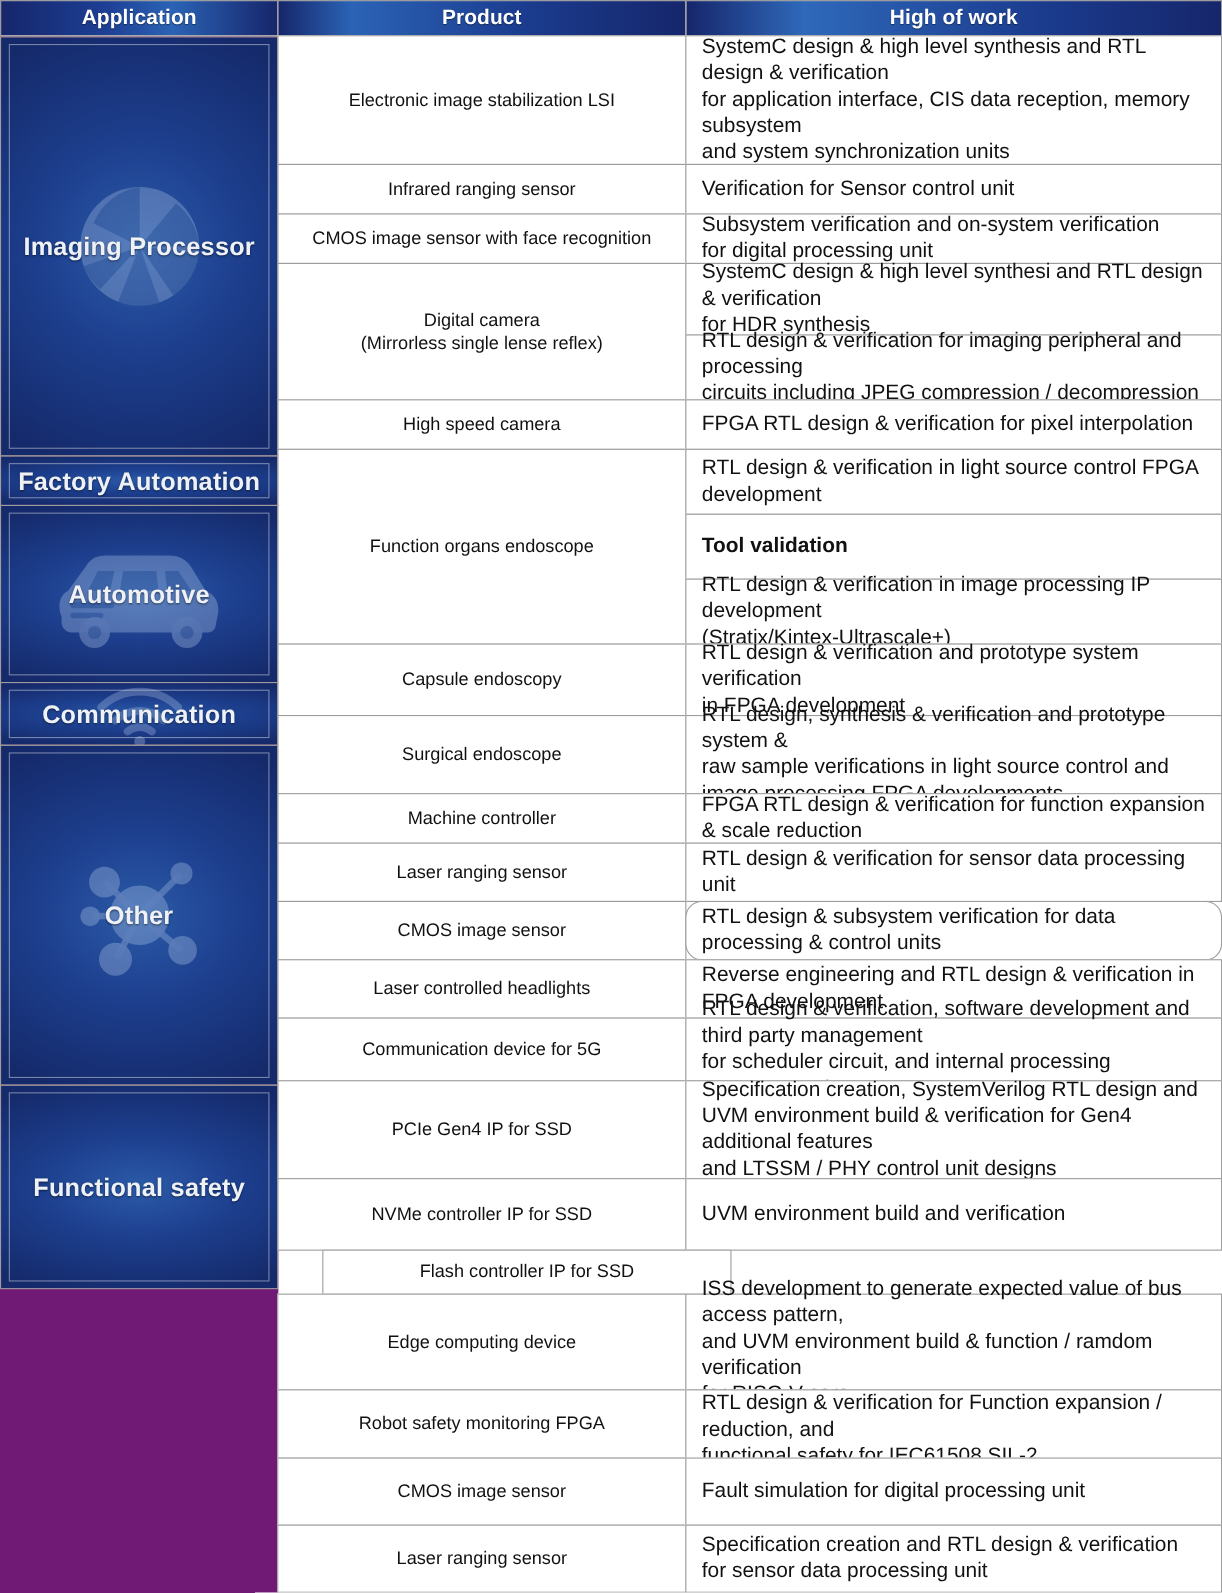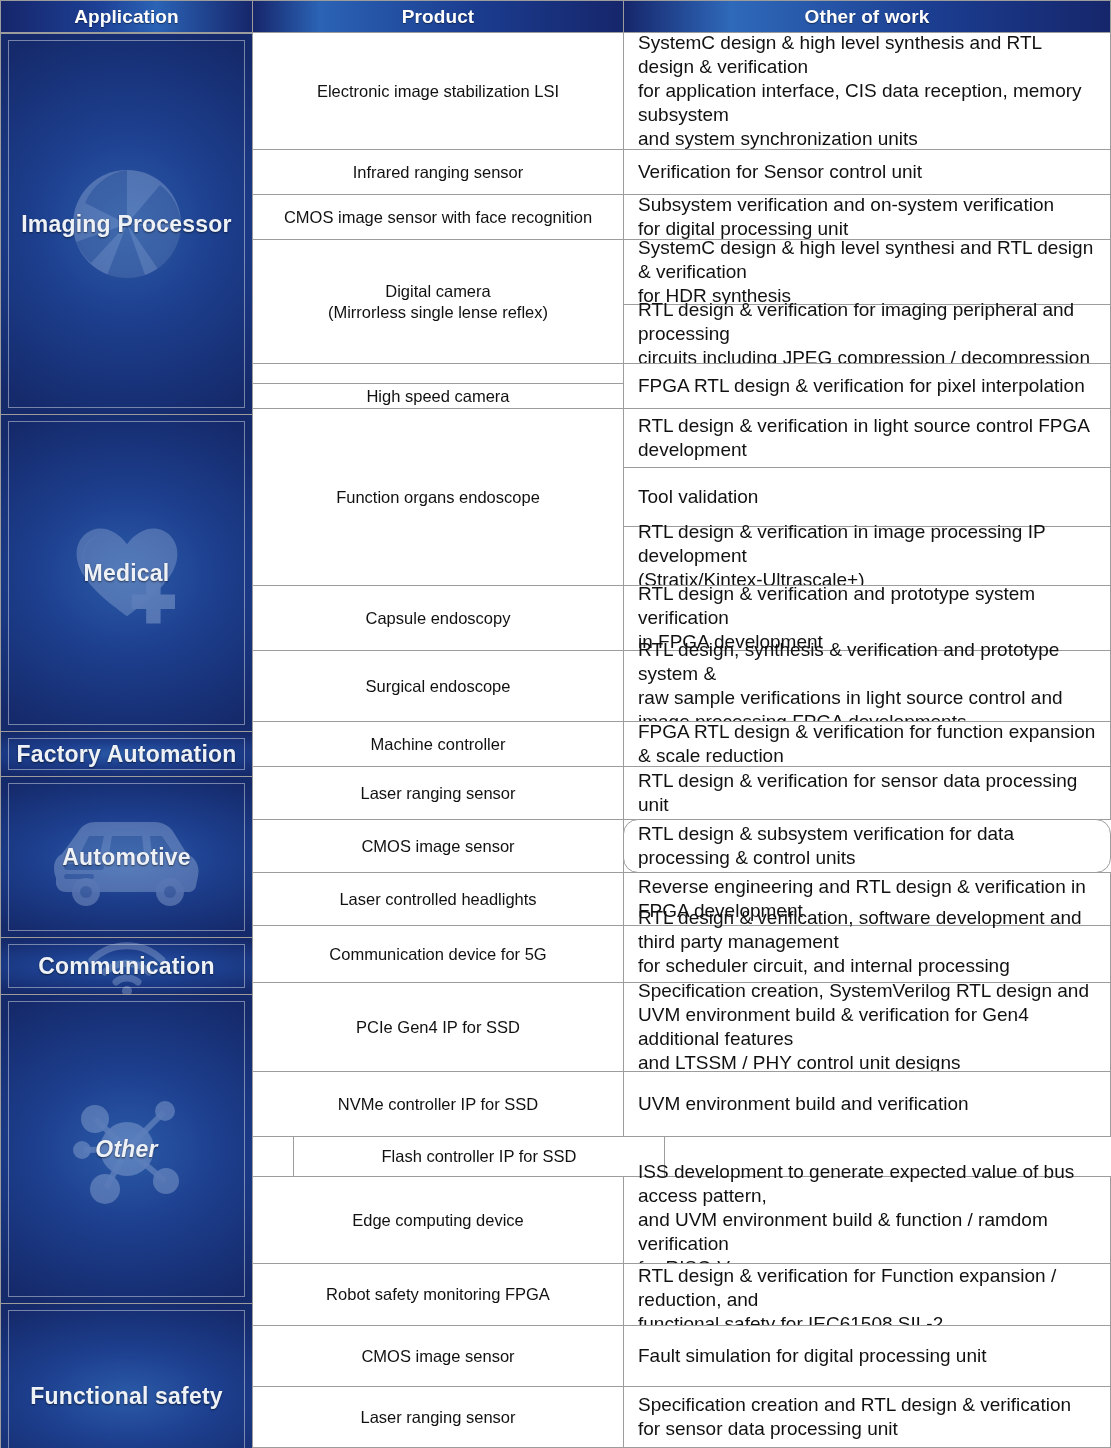--- a/index.html
+++ b/index.html
@@ -144,21 +144,21 @@
   .nl{white-space:pre-line;}
 </style>
 </head>
 <body>
 
 <div class="sheet">
 
   <div class="header-row">
     <div class="hcell app">Application</div>
     <div class="hcell prod">Product</div>
-    <div class="hcell scope">Other of work</div>
+    <div class="hcell scope">High of work</div>
   </div>
 
   <div class="body-grid">
     <div class="app-col" id="app-col">
         <div class="app-block" style="height: 382px; flex: 0 0 382px;">
           <div class="app-icon">
             <svg width="150" height="150" viewBox="0 0 100 100" aria-hidden="true">
       <g fill="#b9ccea">
         <circle cx="50" cy="50" r="36" opacity="0.85"></circle>
         <g fill="#2d5596" opacity="0.55">
@@ -167,34 +167,20 @@
           <path d="M72 82 L50 50 L86 54 A36 36 0 0 1 72 82 Z"></path>
           <path d="M36 86 L50 50 L62 84 A36 36 0 0 1 36 86 Z"></path>
           <path d="M16 62 L50 50 L26 76 A36 36 0 0 1 16 62 Z"></path>
         </g>
       </g>
             </svg>
           </div>
           <div class="app-inner"></div>
           <div class="app-label">Imaging Processor</div>
         </div>
-        <div class="app-block" style="height: 318px; flex: 0 0 318px;">
-          <div class="app-icon">
-            <svg width="120" height="120" viewBox="0 0 100 100" aria-hidden="true">
-      <g fill="#b9ccea">
-        <path d="M50 86 C22 66 8 50 8 34 C8 22 17 13 28 13 C36 13 44 18 50 26 C56 18 64 13 72 13
-                 C83 13 92 22 92 34 C92 50 78 66 50 86 Z" opacity="0.8"></path>
-        <path d="M66 56 h12 v12 h12 v12 h-12 v12 h-12 v-12 h-12 v-12 h12 z" opacity="0.95"></path>
-        <path d="M31 18 C21 18 13 26 13 36 C13 43 16 49 21 56 C16 48 14 42 14 36 C14 27 22 19 31 18 Z" opacity="0.5"></path>
-      </g>
-            </svg>
-          </div>
-          <div class="app-inner"></div>
-          <div class="app-label">Medical</div>
-        </div>
         <div class="app-block" style="height: 46px; flex: 0 0 46px;">
           <div class="app-inner"></div>
           <div class="app-label">Factory Automation</div>
         </div>
         <div class="app-block" style="height: 162px; flex: 0 0 162px;">
           <div class="app-icon">
             <svg width="170" height="110" viewBox="0 0 170 110" aria-hidden="true">
       <g fill="#b9ccea" opacity="0.9">
         <path d="M14 76 C10 66 12 56 20 52 L36 30 C40 23 46 20 54 20 L112 20
                  C121 20 128 24 132 31 L145 52 C154 56 158 64 156 74
@@ -227,21 +213,21 @@
         <path d="M8 24 A50 50 0 0 1 78 24"></path>
         <path d="M21 36 A32 32 0 0 1 65 36"></path>
         <path d="M32 46 A17 17 0 0 1 54 46"></path>
       </g>
       <circle cx="43" cy="55" r="5" fill="#b9ccea" opacity="0.9"></circle>
             </svg>
           </div>
           <div class="app-inner"></div>
           <div class="app-label">Communication</div>
         </div>
-        <div class="app-block" style="height: 310px; flex: 0 0 310px; font-style: italic;">
+        <div class="app-block" style="height: 310px; flex: 0 0 310px;">
           <div class="app-icon">
             <svg width="130" height="130" viewBox="0 0 130 130" aria-hidden="true">
       <g stroke="#b9ccea" stroke-width="6" opacity="0.85">
         <line x1="65" y1="65" x2="33" y2="35"></line>
         <line x1="65" y1="65" x2="102" y2="28"></line>
         <line x1="65" y1="65" x2="22" y2="66"></line>
         <line x1="65" y1="65" x2="44" y2="104"></line>
         <line x1="65" y1="65" x2="103" y2="97"></line>
       </g>
       <g fill="#b9ccea" opacity="0.9">
@@ -297,35 +283,35 @@
             <div class="scope-cell" style="height: 66px;">
               <span class="nl">SystemC design &amp; high level synthesi and RTL design &amp; verification
  for HDR synthesis</span>
             </div>
             <div class="scope-cell" style="height: 60px;">
               <span class="nl">RTL design &amp; verification for imaging peripheral and processing
 circuits including JPEG compression / decompression</span>
             </div>
           </div>
         </div>
-        <div class="grp" style="height: 46px; align-items: flex-end;">
+        <div class="grp" style="height: 46px;">
           <div class="prod-cell nl">High speed camera</div>
           <div class="scope-stack">
             <div class="scope-cell" style="height: 46px;">
               <span class="nl">FPGA RTL design &amp; verification for pixel interpolation</span>
             </div>
           </div>
         </div>
         <div class="grp" style="height: 180px;">
           <div class="prod-cell nl">Function organs endoscope</div>
           <div class="scope-stack">
             <div class="scope-cell" style="height: 60px;">
               <span class="nl">RTL design &amp; verification in light source control FPGA development</span>
             </div>
-            <div class="scope-cell" style="height: 60px;">
+            <div class="scope-cell" style="height: 60px; font-weight: bold;">
               <span class="nl">Tool validation</span>
             </div>
             <div class="scope-cell" style="height: 60px;">
               <span class="nl">RTL design &amp; verification in image processing IP development
 (Stratix/Kintex-Ultrascale+)</span>
             </div>
           </div>
         </div>
         <div class="grp" style="height: 66px;">
           <div class="prod-cell nl">Capsule endoscopy</div>

